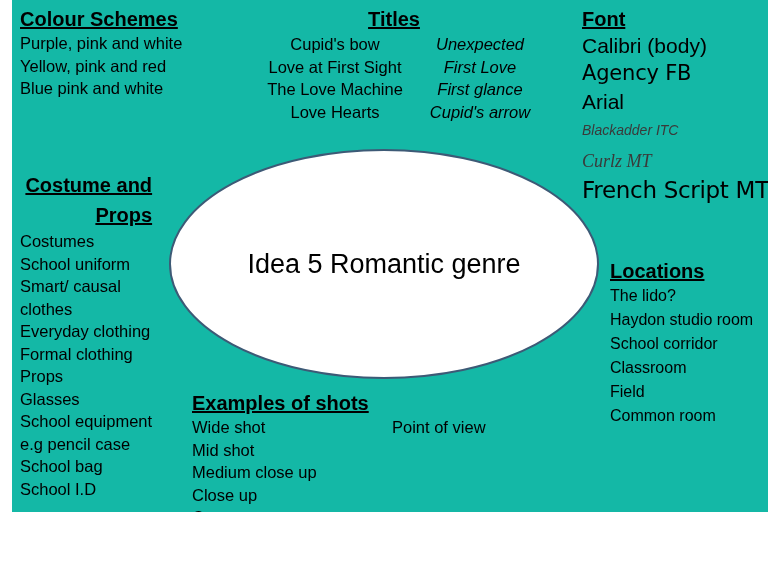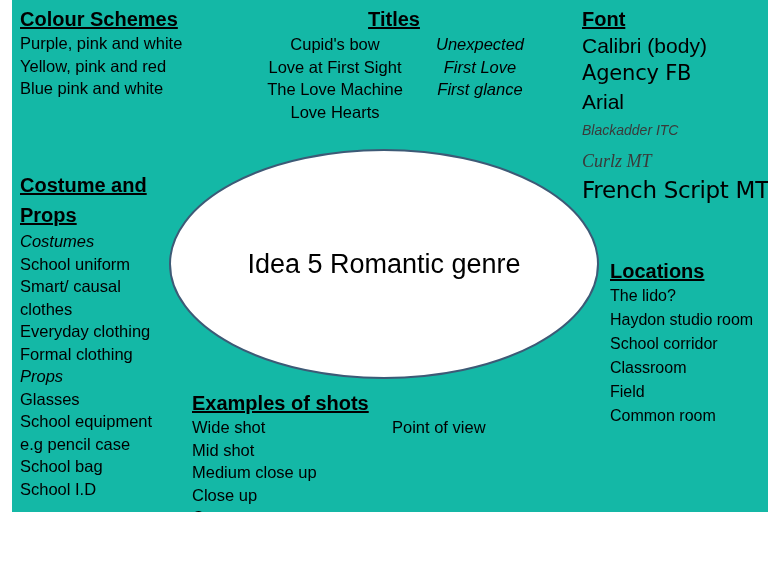--- a/index.html
+++ b/index.html
@@ -26,21 +26,20 @@
     white-space: nowrap;
     color: #000000;
   }
   .item {
     font-size: 16.5px;
     line-height: 22.5px;
     white-space: nowrap;
     color: #000000;
   }
   .subhead {
-    font-style: italic;
     font-size: 16.5px;
     line-height: 22.5px;
     white-space: nowrap;
     color: #000000;
   }
 
   
   #colour-schemes {
     position: absolute;
     left: 8px;
@@ -112,21 +111,21 @@
     line-height: 28px;
     letter-spacing: -0.3px;
   }
 
   
   #costume-props {
     position: absolute;
     left: 8px;
     top: 170px;
   }
-  #costume-props .heading { line-height: 30px; }
+  #costume-props .heading { line-height: 30px; text-align: right; }
 
   
   #examples-shots {
     position: absolute;
     left: 180px;
     top: 390px;
     width: 330px;
   }
   #shots-cols { display: flex; }
   #shots-col-left { width: 200px; }
@@ -188,20 +187,21 @@
       <div id="titles-col-left">
         <div class="item">Cupid's bow</div>
         <div class="item">Love at First Sight</div>
         <div class="item">The Love Machine</div>
         <div class="item">Love Hearts</div>
       </div>
       <div id="titles-col-right">
         <div class="item">Unexpected</div>
         <div class="item">First Love</div>
         <div class="item">First glance</div>
+        <div class="item">Cupid's arrow</div>
       </div>
     </div>
   </div>
 
   <div id="font-section">
     <div class="heading">Font</div>
     <div class="font-calibri">Calibri (body)</div>
     <div class="font-agency">Agency FB</div>
     <div class="font-arial">Arial</div>
     <div class="font-blackadder">Blackadder ITC</div>

